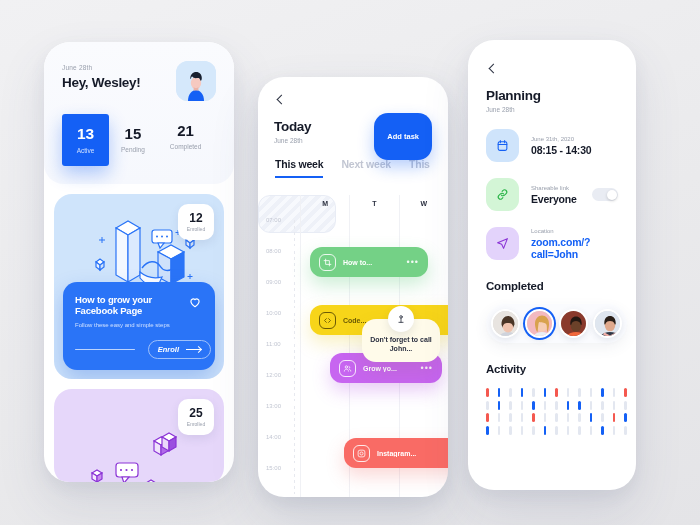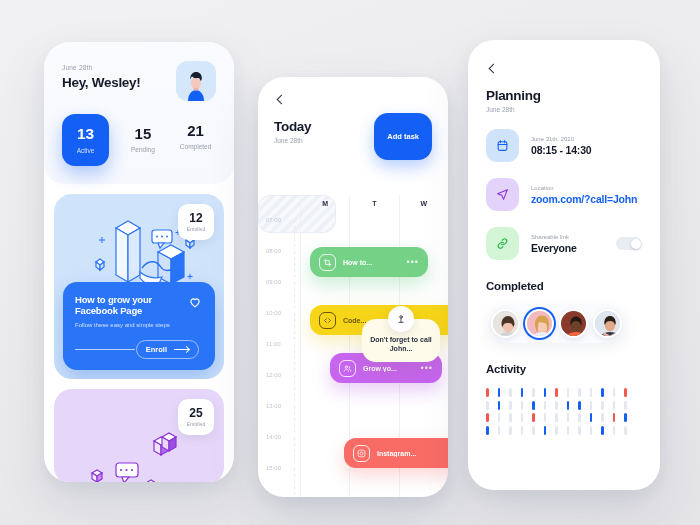--- a/index.html
+++ b/index.html
@@ -20,21 +20,21 @@
     position: absolute;
     background: #ffffff;
     border-radius: 26px;
     overflow: hidden;
   }
   #phone-left   { left: 44px;  top: 42px;  width: 190px; height: 440px;
                   box-shadow: 0 22px 48px rgba(70,80,120,.13), 0 6px 16px rgba(70,80,120,.07);
                   background:#ffffff; }
   #phone-mid    { left: 258px; top: 77px;  width: 190px; height: 420px;
                   box-shadow: 0 22px 48px rgba(70,80,120,.15), 0 6px 16px rgba(70,80,120,.08); }
-  #phone-right  { left: 468px; top: 40px;  width: 192px; height: 450px;
+  #phone-right  { left: 468px; top: 40px;  width: 168px; height: 450px;
                   box-shadow: 0 22px 48px rgba(70,80,120,.13), 0 6px 16px rgba(70,80,120,.07); }
 
   .no-scroll { position:absolute; inset:0; overflow:hidden; }
 
   
   #phone-left .top-card {
     position: relative;
     background: linear-gradient(180deg,#fafbfe 0%, #f6f8fd 100%);
     border-radius: 26px 26px 20px 20px;
     padding: 22px 18px 20px 18px;
@@ -44,27 +44,27 @@
   .l-greet { font-size: 13.5px; font-weight: 700; color:#151a28; margin-top: 4px; letter-spacing:-.3px;}
   .avatar-box {
     position:absolute; right:18px; top:19px; width:40px; height:40px;
     border-radius:12px; background:#d5e8fb; overflow:hidden;
   }
   .stats-row { position:absolute; left:18px; right:18px; top:72px; display:flex; align-items:flex-start; }
   .stat { text-align:center; }
   .stat .num { font-size:15px; font-weight:700; color:#151a28; line-height:1; }
   .stat .lab { font-size:6.5px; color:#9aa0ad; margin-top:5px; }
   .stat.active {
-    background:#1460f5; border-radius:13px; width:47px; height:52px;
+    background:#1460f5; border-radius:3px; width:47px; height:52px;
     display:flex; flex-direction:column; align-items:center; justify-content:center;
     box-shadow:0 8px 18px rgba(20,96,245,.32);
   }
   .stat.active .num { color:#fff; font-size:15.5px;}
   .stat.active .lab { color:#cfe0ff; }
-  .stat.s2 { margin-left: 22px; margin-top:12px;}
+  .stat.s2 { margin-left: 12px; margin-top:12px;}
   .stat.s3 { margin-left: 25px; margin-top:9px;}
 
   .course-card {
     margin: 10px 10px 0 10px;
     border-radius: 18px;
     position: relative;
     overflow: hidden;
   }
   #course-blue { height: 185px; background:#cfe4fb; }
   #course-purple{ height: 96px; background:#e6d7fa; }
@@ -72,32 +72,32 @@
     position:absolute; right:10px; top:10px;
     background:#fff; border-radius:10px; width:36px; height:36px;
     display:flex; flex-direction:column; align-items:center; justify-content:center;
     box-shadow:0 4px 10px rgba(60,70,110,.10);
   }
   .enroll-badge .n { font-size:12px; font-weight:700; color:#151a28; line-height:1;}
   .enroll-badge .t { font-size:5px; color:#9aa0ad; margin-top:2px;}
 
   .blue-panel {
     position:absolute; left:9px; right:9px; bottom:9px;
-    background:#2a74f7; border-radius:14px; padding:12px 16px 11px 12px;
+    background:#2a74f7; border-radius:14px; padding:12px 4px 11px 12px;
     box-shadow:0 10px 22px rgba(24,90,220,.28);
   }
   .bp-title { font-size:9.5px; font-weight:700; color:#fff; line-height:1.25; letter-spacing:-.2px; width:115px;}
   .bp-sub { font-size:6px; color:#cfe0ff; line-height:1.45; margin-top:4px; width:100px;}
   .bp-heart { position:absolute; right:13px; top:13px; }
   .bp-bottom { display:flex; align-items:center; justify-content:space-between; margin-top:10px;}
   .bp-line { width:60px; height:1.5px; background:#bcd4fd; border-radius:2px;}
   .enroll-btn {
     border:1px solid #9dc0fb; border-radius:11px; padding:4px 9px;
     display:flex; align-items:center; gap:7px;
-    font-size:7.5px; color:#fff; font-weight:600;
+    font-size:7.5px; color:#fff; font-weight:600;font-style:italic;
   }
   .arrow-r { display:inline-block; width:15px; height:1.2px; background:#fff; position:relative;}
   .arrow-r:after{content:""; position:absolute; right:0; top:-2px; width:4px; height:4px;
     border-top:1.2px solid #fff; border-right:1.2px solid #fff; transform:rotate(45deg);}
 
   
   #phone-mid .m-head { padding: 16px 16px 0 16px; position:relative; }
   .back-chev { width:14px; height:14px; position:relative; cursor:pointer;}
   .back-chev:before{content:""; position:absolute; left:4px; top:3px; width:6px;height:6px;
      border-left:1.6px solid #2b3040; border-bottom:1.6px solid #2b3040; transform:rotate(45deg);}
@@ -296,20 +296,25 @@
     </div>
   </div>
 
   <div class="phone" id="phone-mid">
     <div class="no-scroll">
       <div class="m-head">
         <div class="back-chev"></div>
         <div class="m-today">Today</div>
         <div class="m-date">June 28th</div>
         <button class="addtask">Add task</button>
+        <div class="m-tabs">
+          <div class="m-tab active">This week</div>
+          <div class="m-tab">Next week</div>
+          <div class="m-tab">This</div>
+        </div>
       </div>
 
       <div class="m-grid">
         <div class="daycols">
           <div class="daycol">
             <div class="dayname">M</div>
           </div>
           <div class="daycol">
             <div class="dayname">T</div>
           </div>
@@ -431,43 +436,43 @@
                 <path d="M8 3v4M16 3v4M4 10h16"></path>
             </svg>
           </div>
           <div>
             <div class="r-lab">June 31th, 2020</div>
             <div class="r-val">08:15 - 14:30</div>
           </div>
         </div>
 
         <div class="r-row">
-          <div class="r-ico ic-purple">
-            <svg width="13" height="13" viewBox="0 0 24 24" fill="none" stroke="#8b34d6" stroke-width="2" stroke-linejoin="round">
-              <path d="M21 3L3 10.5l7.5 3L14 21z"></path>
-            </svg>
-          </div>
-          <div>
-            <div class="r-lab">Location</div>
-            <div class="r-val link">zoom.com/?call=John</div>
-          </div>
-        </div>
-
-        <div class="r-row">
           <div class="r-ico ic-green">
             <svg width="13" height="13" viewBox="0 0 24 24" fill="none" stroke="#28b446" stroke-width="2" stroke-linecap="round">
               <path d="M10 13a4 4 0 0 0 5.7.3l3-3A4 4 0 0 0 13 4.6l-1.7 1.7"></path>
               <path d="M14 11a4 4 0 0 0-5.7-.3l-3 3A4 4 0 0 0 11 19.4l1.7-1.7"></path>
             </svg>
           </div>
           <div>
             <div class="r-lab">Shareable link</div>
             <div class="r-val">Everyone</div>
           </div>
           <div class="toggle"></div>
+        </div>
+
+        <div class="r-row">
+          <div class="r-ico ic-purple">
+            <svg width="13" height="13" viewBox="0 0 24 24" fill="none" stroke="#8b34d6" stroke-width="2" stroke-linejoin="round">
+              <path d="M21 3L3 10.5l7.5 3L14 21z"></path>
+            </svg>
+          </div>
+          <div>
+            <div class="r-lab">Location</div>
+            <div class="r-val link">zoom.com/?call=John</div>
+          </div>
         </div>
 
         <div class="r-h2">Completed</div>
         <div class="mates">
           <div class="mate">
             <svg viewBox="0 0 30 30" width="30" height="30">
                 <rect width="30" height="30" fill="#e8e4e0"></rect>
               <path d="M5 30c0-6 4.5-9 10-9s10 3 10 9z" fill="#cfd3dc"></path>
               <ellipse cx="15" cy="15" rx="5.5" ry="6.5" fill="#f0c3ae"></ellipse>
               <path d="M8.5 13c0-5 3-8 6.5-8s6.5 3 6.5 8c0 2-1 1-1.2 4-.4-4-2-5-5.3-5-3.4 0-5 1-5.4 5-.3-3-1.1-2-1.1-4z" fill="#4a3526"></path>

